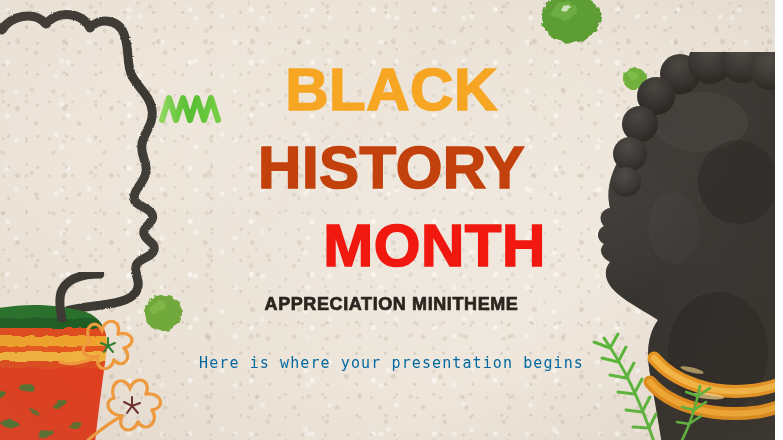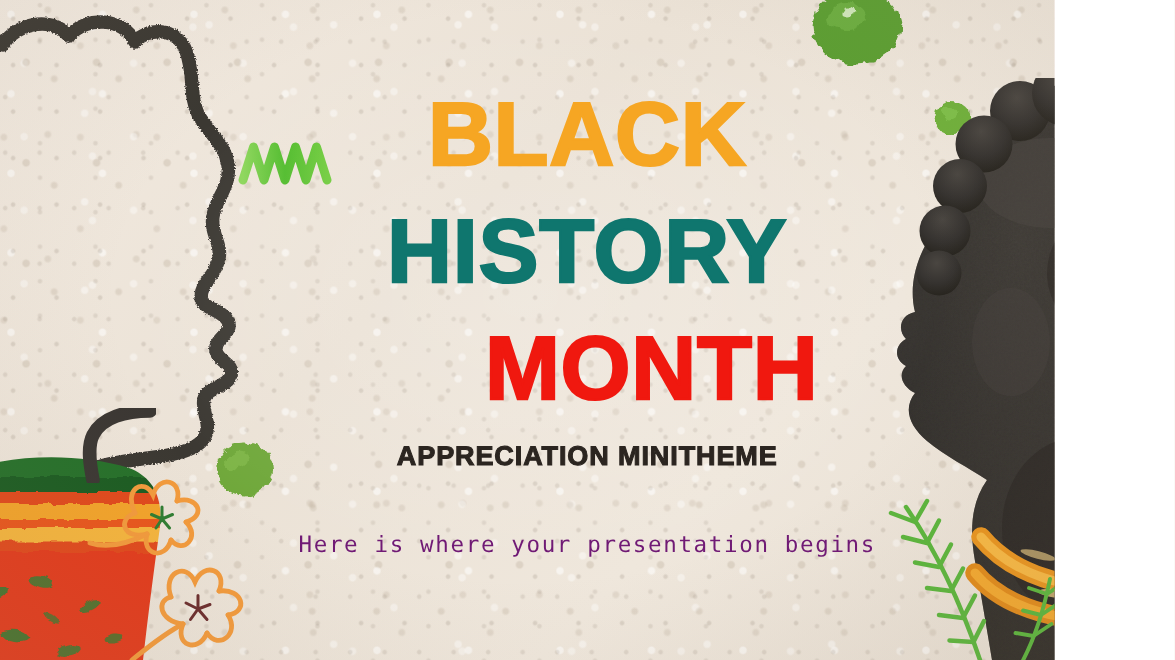--- a/index.html
+++ b/index.html
@@ -7,21 +7,21 @@
 
   html, body {
     width: 783px;
     height: 440px;
     overflow: hidden;
     background: #ffffff;
   }
 
   .slide {
     position: relative;
-    width: 703px;
+    width: 775px;
     height: 440px;
     overflow: hidden;
     background-color: #EDE4D9;
     font-family: "Liberation Sans", sans-serif;
   }
 
   
   .paper-texture {
     position:absolute; inset:0;
     background-color:#EDE4D9;
@@ -77,40 +77,40 @@
   }
   .title-line {
     font-family: "Liberation Sans", sans-serif;
     font-weight: 700;
     letter-spacing: 0.5px;
     line-height: 1;
     text-transform: uppercase;
     -webkit-text-stroke: 1.6px currentColor;
   }
   .line-black   { font-size: 60px; color:#F6A623; position:absolute; top:60px;  left:0; width:100%; }
-  .line-history { font-size: 60px; color:#0f766e; position:absolute; top:138px; left:0; width:100%; }
+  .line-history { font-size: 60px; color:#c2410c; position:absolute; top:138px; left:0; width:100%; }
   .line-month   { font-size: 60px; color:#F0180F; position:absolute; top:216px; left:0; width:100%;margin-left:43px; }
 
   .subtitle-line {
     position:absolute; top:294px; left:0; width:100%;
     font-family:"Liberation Sans", sans-serif;
     font-weight:700;
     font-size:18px;
     letter-spacing:0.6px;
     color:#2B2520;
     text-transform:uppercase;
     -webkit-text-stroke:0.7px #2B2520;
   }
 
   .tagline {
     position:absolute; top:354px; left:0; width:100%;
     font-family:"DejaVu Sans Mono", "Liberation Mono", monospace;
     font-size:15px;
     letter-spacing:1.1px;
-    color:#701a75;
+    color:#0369a1;
   }
 </style>
 </head>
 <body>
 
 <div class="slide">
 
   <div class="paper-texture"></div>
   <div class="paper-speck"></div>
 

